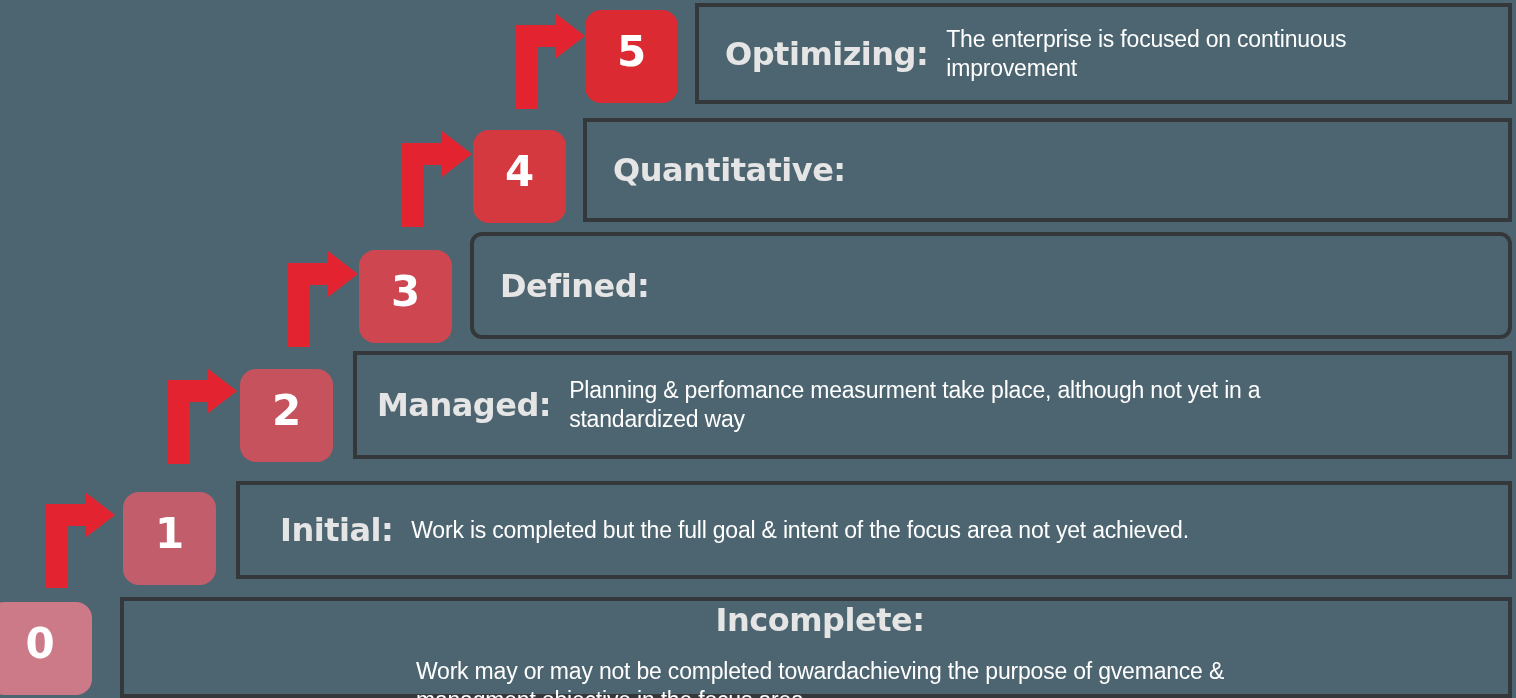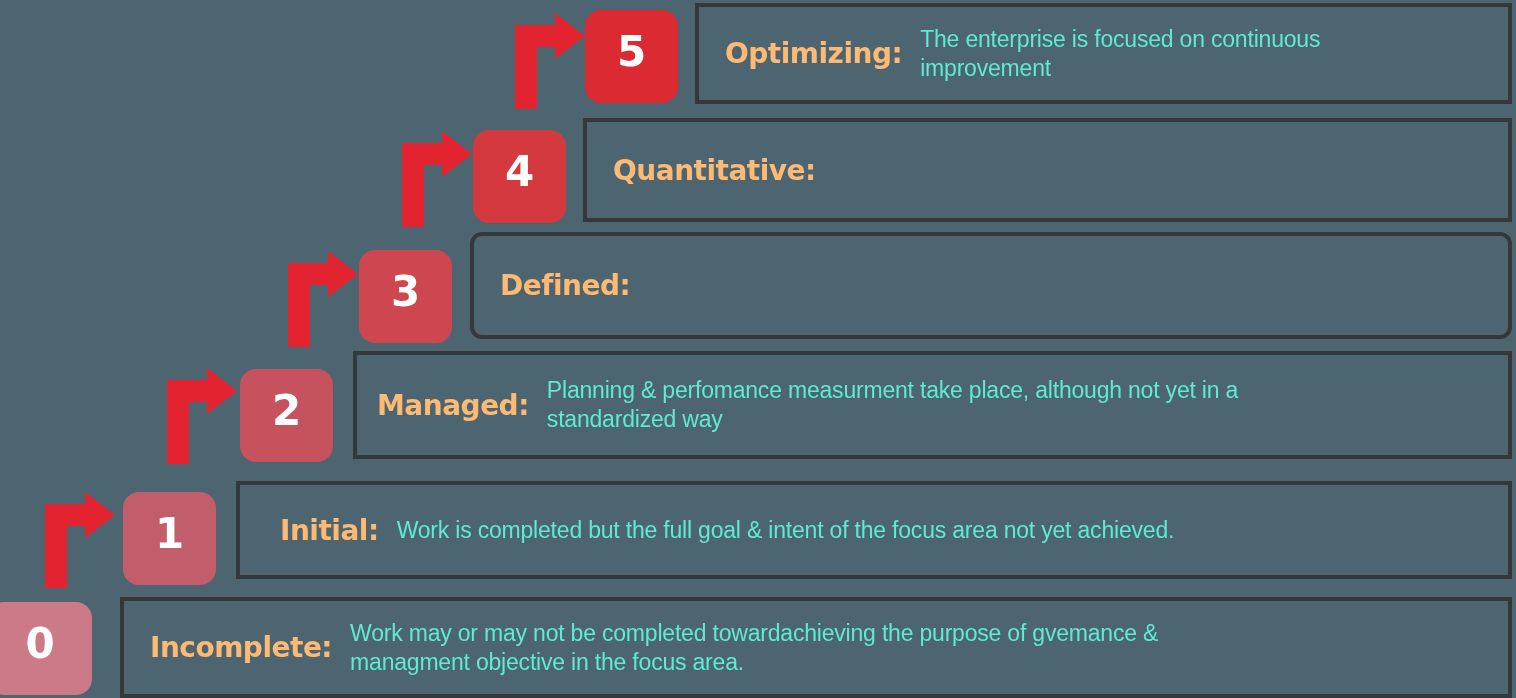--- a/index.html
+++ b/index.html
@@ -20,37 +20,37 @@
     display:flex;
     align-items:center;
     gap:18px;
     padding:0 18px 0 26px;
   }
   .d5 { left:695px; top:3px;   width:817px;  height:101px; }
   .d4 { left:583px; top:118px; width:929px;  height:104px; }
   .d3 { left:470px; top:232px; width:1042px; height:107px;border-radius:12px; }
   .d2 { left:353px; top:351px; width:1159px; height:108px;padding-left:20px; }
   .d1 { left:236px; top:481px; width:1276px; height:98px;padding-left:40px;  }
-  .d0 { left:120px; top:597px; width:1392px; height:101px; }
+  .d0 { left:120px; top:597px; width:1392px; height:101px;flex-direction:column; }
 
   .lvl-label {
     font-family:"DejaVu Sans", sans-serif;
     font-weight:bold;
-    font-size:28px;
+    font-size:32px;
     letter-spacing:-0.5px;
-    color:#fdba74;
+    color:#e5e5e5;
     white-space:nowrap;
     flex:0 0 auto;
   }
   .lvl-text {
     font-family:"Liberation Sans", sans-serif;
     font-size:23px;
     line-height:29px;
     letter-spacing:-0.2px;
-    color:#5eead4;
+    color:#ffffff;
     white-space:pre-line;
   }
 
   
   .num {
     position:absolute;
     width:93px; height:93px;
     border-radius:16px;
     box-sizing:border-box;
     display:flex; align-items:center; justify-content:center;

